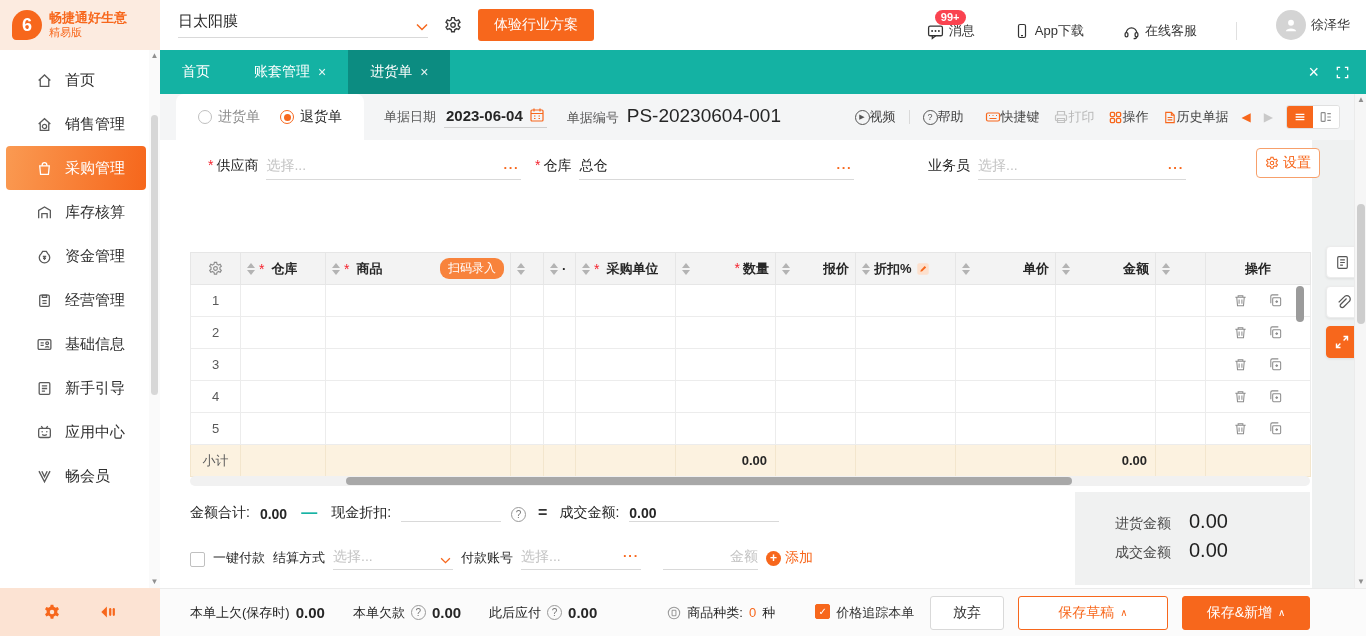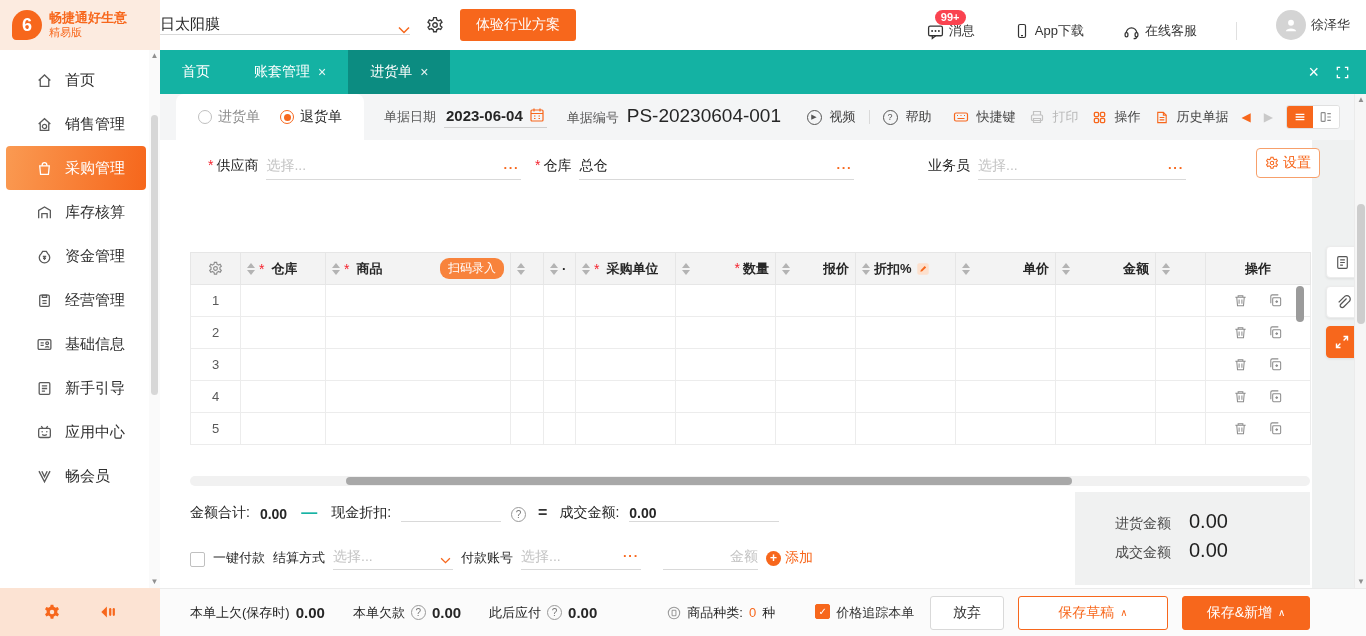--- a/index.html
+++ b/index.html
@@ -7,21 +7,21 @@
   #screen{position:relative;width:1366px;height:636px;background:#fff;overflow:hidden;color:#333}
   svg{display:block}
 
   
   .topbar{position:absolute;left:0;top:0;width:1366px;height:50px;background:#fff;display:flex;align-items:center;z-index:5}
   .logo{width:160px;height:50px;background:#fcebe0;display:flex;align-items:center;gap:7px;padding-left:12px;flex:0 0 auto}
   .logo-mark{width:30px;height:30px;background:#f7671c;border-radius:50% 50% 50% 14%;color:#fff;font-weight:bold;font-size:18px;display:flex;align-items:center;justify-content:center}
   .logo-texts{display:flex;flex-direction:column;line-height:1.15}
   .brand{color:#f7671c;font-weight:bold;font-size:13px}
   .edition{color:#f7671c;font-size:11px}
-  .company{display:flex;align-items:flex-end;width:250px;border-bottom:1px solid #d9d9d9;cursor:pointer}
+  .company{display:flex;align-items:flex-end;margin-left:18px;width:250px;border-bottom:1px solid #d9d9d9;padding-bottom:6px;cursor:pointer}
   .company-name{font-size:15px;color:#262626;flex:1}
   .chev{color:#f7671c}
   .top-gear{margin-left:16px;color:#3a3a3a}
   .trial-btn{margin-left:16px;background:#f7671c;color:#fff;border:none;font-size:14px;height:32px;padding:0 16px;border-radius:3px;cursor:pointer;font-family:inherit}
   .top-right{margin-left:auto;display:flex;align-items:flex-end;gap:39px;padding-right:16px;font-size:13px;color:#333}
   .tr-item{display:flex;align-items:center;gap:5px;cursor:pointer;position:relative}
   .badge{position:absolute;top:-12px;left:8px;background:#fa4350;color:#fff;font-size:11px;font-weight:bold;border-radius:9px;padding:1px 6px;line-height:13px}
   .tr-divider{width:1px;height:18px;background:#e0e0e0}
   .avatar{width:30px;height:30px;border-radius:50%;background:#d4d4d4;display:flex;align-items:center;justify-content:center}
   .username{font-size:13px}
@@ -55,21 +55,21 @@
   .radio.sel .rdot::after{content:"";width:7px;height:7px;border-radius:50%;background:#f7671c}
   .radio .rlabel{color:#8c8c8c}
   .radio.sel .rlabel{color:#262626}
   .fgroup{display:flex;align-items:flex-end;gap:8px;margin-left:20px}
   .flabel{font-size:13px;color:#595959;padding-bottom:2px}
   .date-box{display:flex;align-items:center;gap:6px;border-bottom:1px solid #cfcfcf;padding:0 2px 3px 2px}
   .date-val{font-size:15px;color:#262626;font-weight:600}
   .cal{color:#f7671c}
   .no-val{font-size:19px;color:#262626;padding-bottom:2px}
   .toolbar-right{margin-left:auto;display:flex;align-items:center;gap:13px;padding-right:14px;font-size:13px;color:#434343}
-  .t-item{display:flex;align-items:center;gap:8px;cursor:pointer}
+  .t-item{display:flex;align-items:center;gap:0;cursor:pointer}
   .circ{width:15px;height:15px;border:1px solid #555;border-radius:50%;font-size:9px;display:flex;align-items:center;justify-content:center;color:#555}
   .t-sep{width:1px;height:14px;background:#d9d9d9}
   .t-item.disabled{color:#b8b8b8}
   .t-item .oicon{color:#f7671c}
   .t-item.disabled .oicon{color:#c2c2c2}
   .nav-arrow{font-size:12px;cursor:pointer}
   .nav-arrow.on{color:#f7671c}
   .nav-arrow.off{color:#c9c9c9}
   .view-toggle{display:flex;border:1px solid #e0e0e0;background:#fff;border-radius:3px;overflow:hidden}
   .vt{width:26px;height:22px;display:flex;align-items:center;justify-content:center;cursor:pointer}
@@ -778,20 +778,35 @@
                   </span>
                   <span>
                     <svg width="15" height="15" viewBox="0 0 16 16" fill="none" stroke="currentColor" stroke-width="1.1">
                       <rect x="5" y="5" width="8.5" height="8.5" rx="1"></rect>
                       <path d="M3 11V3.5A1.5 1.5 0 0 1 4.5 2H11M7.9 9.2h2.8M9.3 7.8v2.8"></path>
                     </svg>
                   </span>
                 </span>
               </td>
         </tr>
+        <tr class="subtotal">
+          <td class="sub-label">小计</td>
+          <td></td>
+              <td></td>
+              <td></td>
+              <td></td>
+              <td></td>
+          <td class="num">0.00</td>
+          <td></td>
+              <td></td>
+              <td></td>
+          <td class="num">0.00</td>
+          <td></td>
+              <td></td>
+        </tr>
       </tbody>
         </table>
       <div class="vscroll">
           <div class="vthumb"></div>
         </div>
     </div>
 
     <div class="hscroll">
         <div class="hthumb"></div>
       </div>

